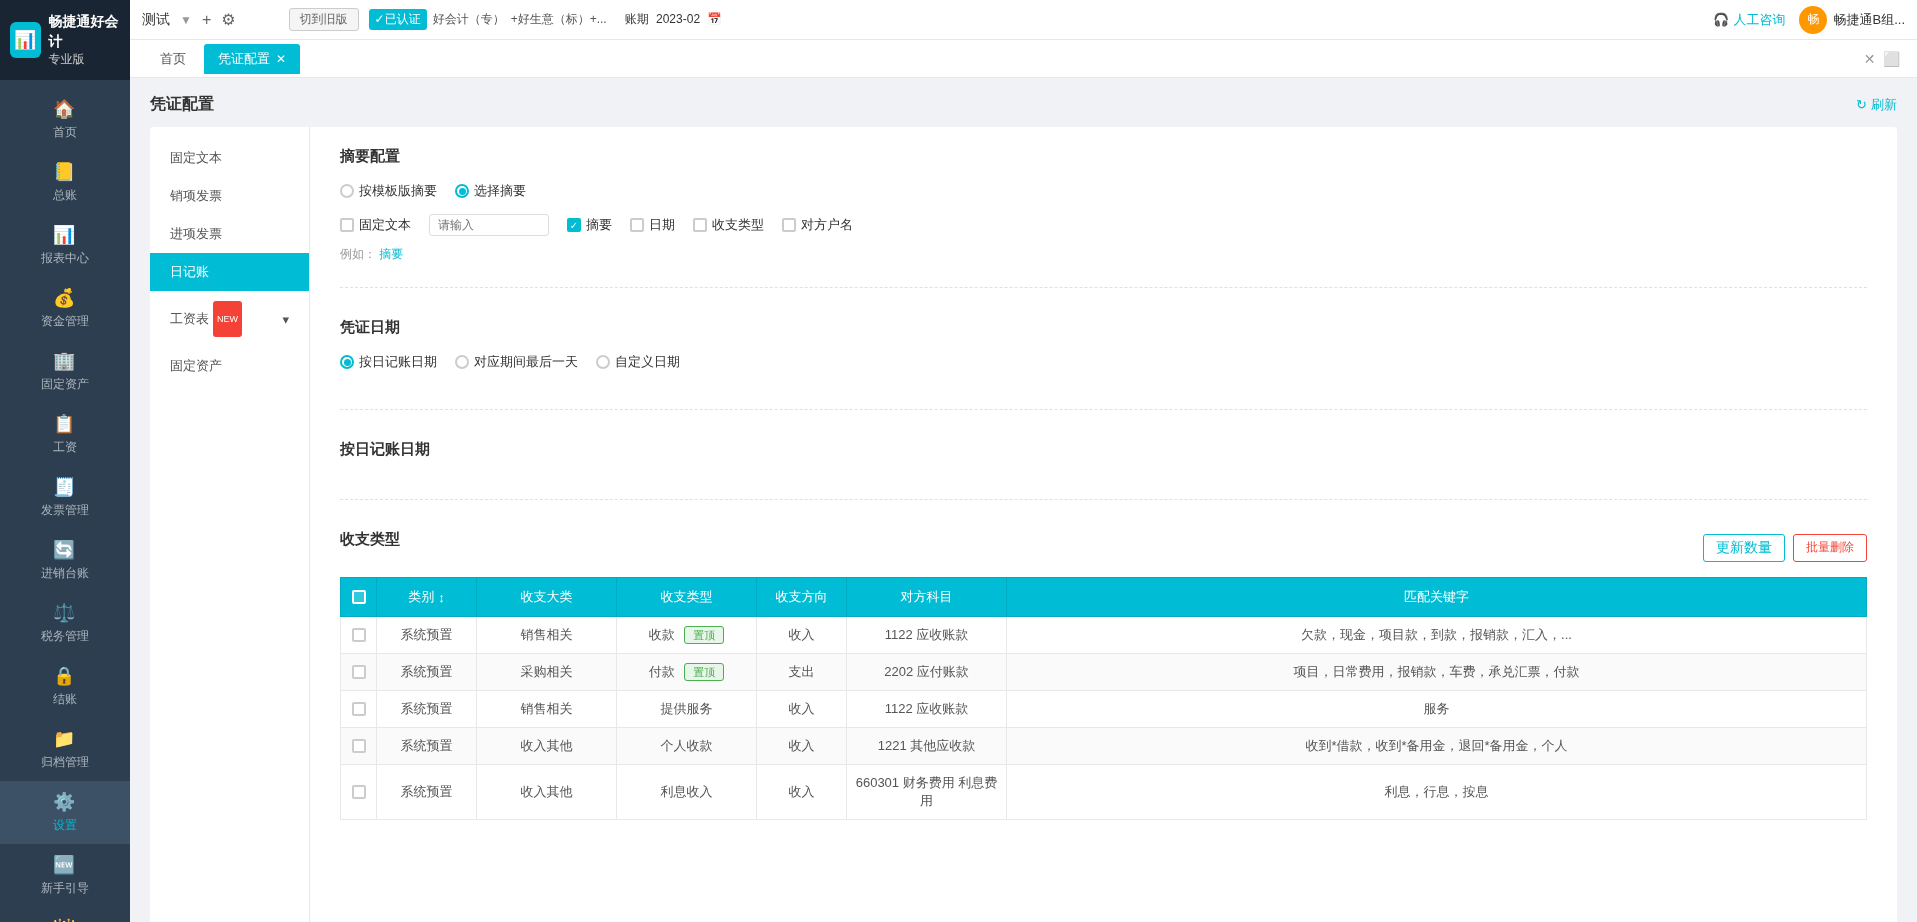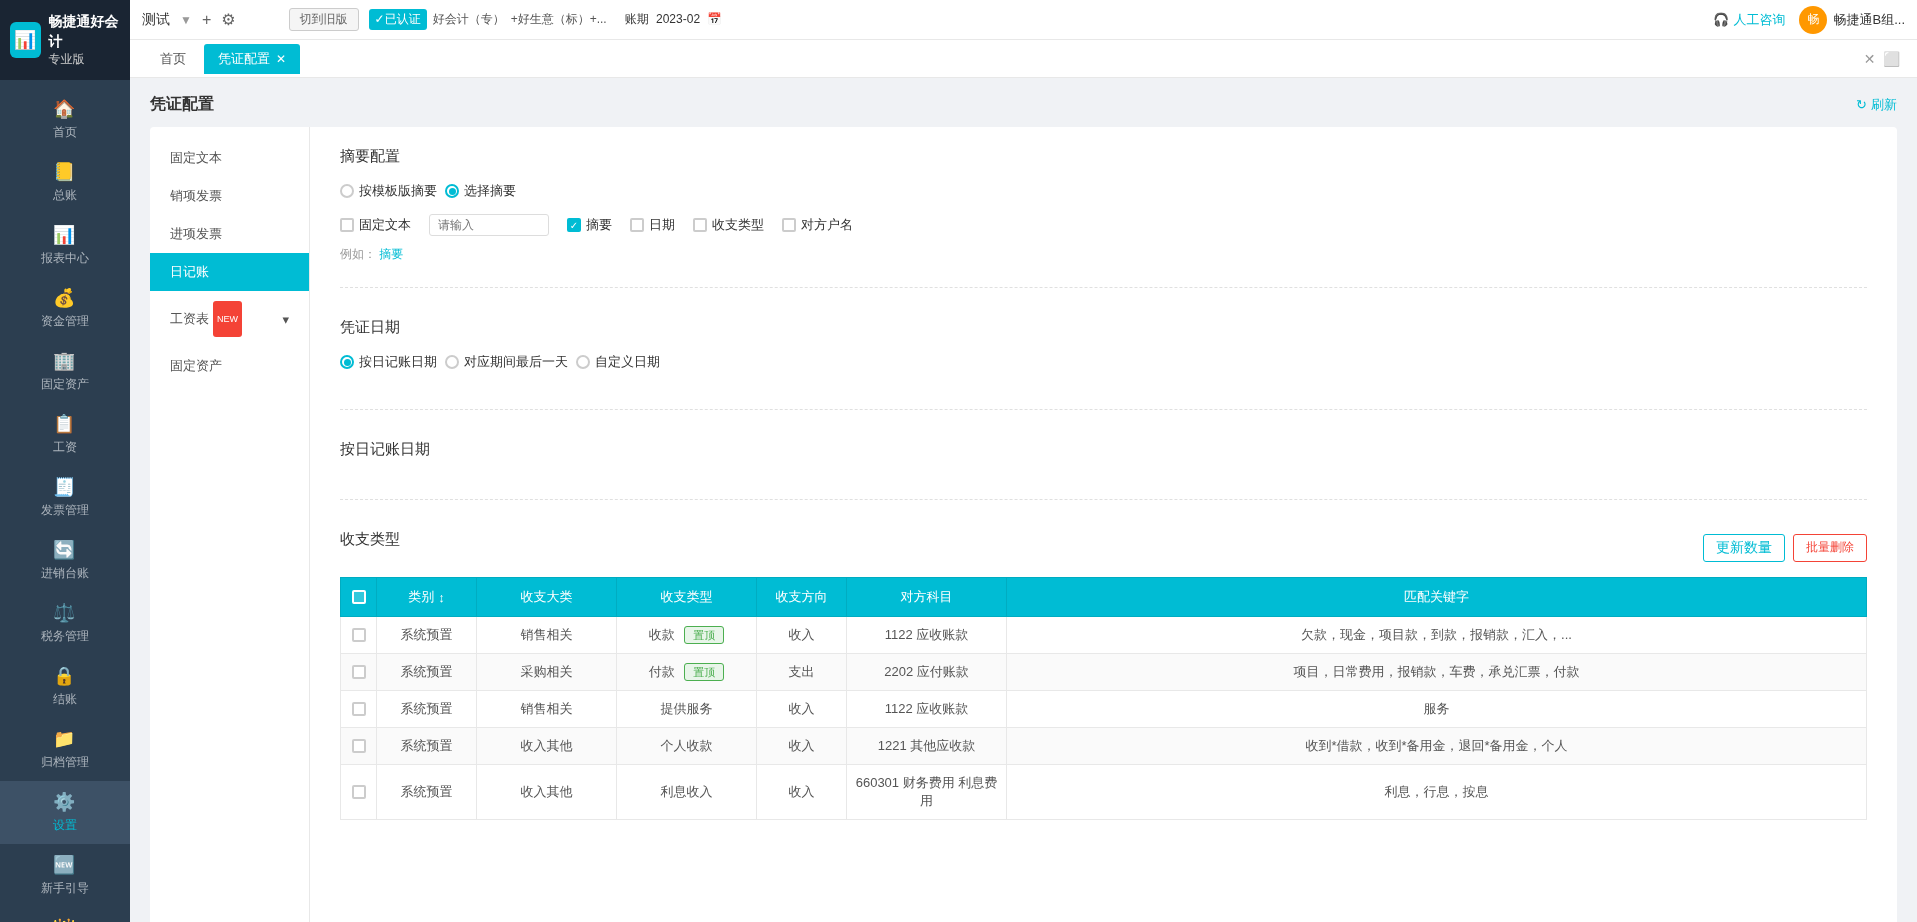--- a/index.html
+++ b/index.html
@@ -96,24 +96,24 @@
       display: flex; align-items: center; justify-content: space-between;
     }
     .left-menu-item.active { background: #00bcd4; color: #fff; border-radius: 0; }
     .new-badge { background: #f44336; color: #fff; font-size: 9px; padding: 13px 4px; border-radius: 3px; margin-left: 4px; }
 
     
     .right-content { flex: 1; padding: 20px 30px; overflow-y: auto; }
 
     
     .section { margin-bottom: 30px; border-bottom: 1px dashed #e0e0e0; padding-bottom: 24px; }
-    .section-title { font-size: 15px; font-weight: normal; color: #333; margin-bottom: 16px; }
-
-    
-    .radio-group { display: flex; gap: 8px; align-items: center; margin-bottom: 14px; }
+    .section-title { font-size: 15px; font-weight: bold; color: #333; margin-bottom: 16px; }
+
+    
+    .radio-group { display: flex; gap: 18px; align-items: center; margin-bottom: 14px; }
     .radio-item { display: flex; align-items: center; gap: 5px; cursor: pointer; font-size: 13px; }
     .radio-circle {
       width: 14px; height: 14px; border-radius: 50%;
       border: 2px solid #ccc; display: flex; align-items: center; justify-content: center;
     }
     .radio-circle.checked { border-color: #00bcd4; }
     .radio-circle.checked::after { content: ''; width: 7px; height: 7px; border-radius: 50%; background: #00bcd4; }
 
     
     .checkbox-row { display: flex; align-items: center; gap: 18px; margin-bottom: 10px; flex-wrap: wrap; }

